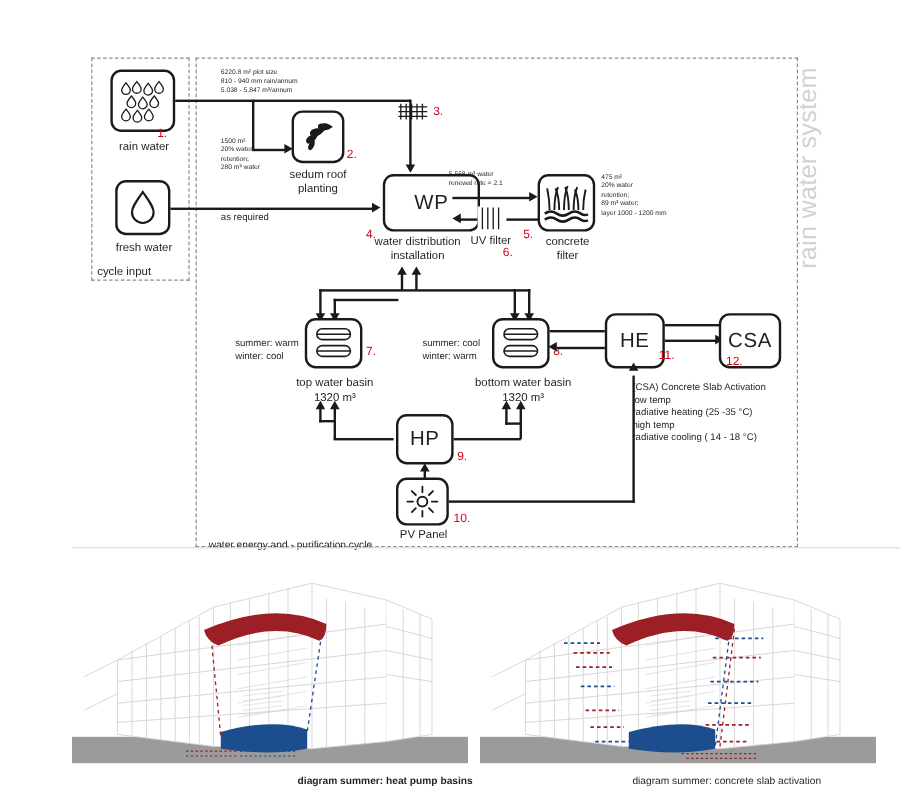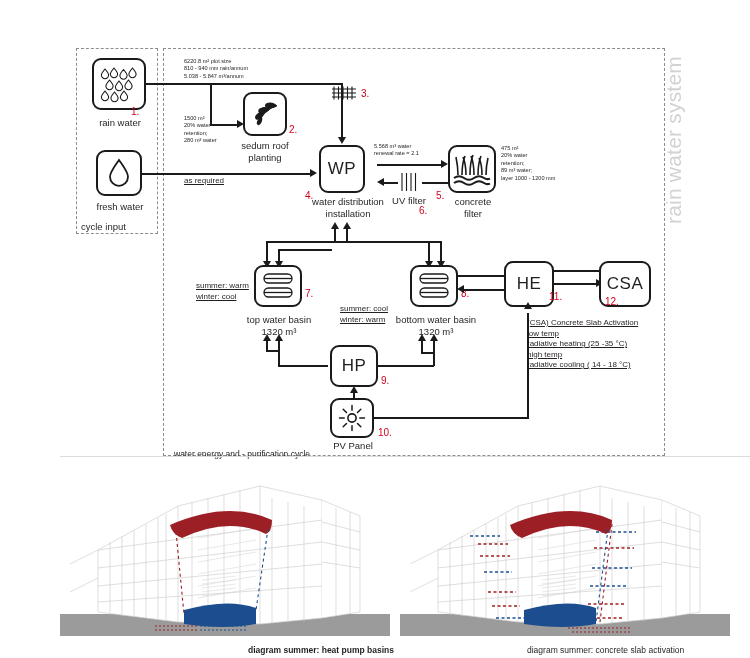--- a/index.html
+++ b/index.html
@@ -18,21 +18,21 @@
   #main-frame{left:163px;top:48px;width:500px;height:406px;
               border-left:1px dashed #8d8d8d;border-top:1px dashed #8d8d8d;
               border-right:1px dashed #8d8d8d;border-bottom:1px dashed #8d8d8d;}
   
   .node{position:absolute;border:2px solid #1a1a1a;border-radius:9px;background:#fff;
         box-sizing:border-box;display:flex;align-items:center;justify-content:center;}
   .node-label{position:absolute;font-size:9.5px;line-height:11.5px;color:#231f20;text-align:center;}
   .node-label.left{text-align:left;}
   .num{position:absolute;color:#d0021b;font-size:10px;font-weight:400;}
   .ann{position:absolute;font-size:5.6px;line-height:7.4px;color:#231f20;white-space:pre-line;}
-  .ann-md{position:absolute;font-size:8px;line-height:10.5px;color:#231f20;white-space:pre-line;text-decoration:underline;}
+  .ann-md{position:absolute;font-size:8px;line-height:10.5px;color:#231f20;white-space:pre-line;}
   .boxtext{font-size:17px;letter-spacing:.5px;color:#231f20;}
   
   .ln{position:absolute;background:#1a1a1a;}
   .h{height:1.6px;}
   .v{width:1.6px;}
   .arw{position:absolute;width:0;height:0;}
   .arw-r{border-top:4px solid transparent;border-bottom:4px solid transparent;border-left:7px solid #1a1a1a;}
   .arw-l{border-top:4px solid transparent;border-bottom:4px solid transparent;border-right:7px solid #1a1a1a;}
   .arw-d{border-left:4px solid transparent;border-right:4px solid transparent;border-top:7px solid #1a1a1a;}
   .arw-u{border-left:4px solid transparent;border-right:4px solid transparent;border-bottom:7px solid #1a1a1a;}
@@ -117,21 +117,21 @@
 </div>
 <div class="num" style="left:361px;top:88px;">3.</div>
 
 <div class="ln v" style="left:341px;top:83px;height:56px;"></div>
 <div class="arw arw-d" style="left:338px;top:137px;"></div>
 
 <div class="ln h" style="left:142px;top:173px;width:172px;"></div>
 <div class="arw arw-r" style="left:310px;top:169px;"></div>
 <div class="ann-md" style="left:184px;top:176px;">as required</div>
 
-<div class="node" style="left:319px;top:145px;width:46px;height:48px;">
+<div class="node" style="left:319px;top:145px;width:81px;height:48px;">
   <span class="boxtext">WP</span>
 </div>
 <div class="num" style="left:305px;top:190px;">4.</div>
 <div class="node-label" style="left:291px;top:196px;width:114px;white-space:pre-line;">water distribution
 installation</div>
 
 <div class="ln h" style="left:377px;top:164px;width:66px;"></div>
 <div class="arw arw-r" style="left:441px;top:160px;"></div>
 <div class="ann" style="left:374px;top:143px;">5.568 m³ water
 renewal rate = 2.1</div>
@@ -214,21 +214,21 @@
   <svg class="icon-svg" width="34" height="30" viewBox="0 0 34 30">
     <g fill="none" stroke="#1a1a1a" stroke-width="1.3">
       <rect x="3" y="3" width="28" height="9" rx="4.5"></rect>
       <path d="M3 7.5h28"></path>
       <rect x="3" y="17" width="28" height="9" rx="4.5"></rect>
       <path d="M3 21.5h28"></path>
     </g>
   </svg>
 </div>
 <div class="num" style="left:461px;top:288px;">8.</div>
-<div class="ann-md" style="left:340px;top:281px;margin-top:23px;">summer: cool
+<div class="ann-md" style="left:352px;top:281px;">summer: cool
 winter: warm</div>
 <div class="node-label" style="left:388px;top:314px;width:96px;white-space:pre-line;">bottom water basin
 1320 m³</div>
 
 <div class="ln h" style="left:458px;top:275px;width:46px;"></div>
 <div class="ln h" style="left:464px;top:289px;width:40px;"></div>
 <div class="arw arw-l" style="left:457px;top:285px;"></div>
 
 <div class="node" style="left:504px;top:261px;width:50px;height:46px;">
   <span class="boxtext">HE</span>

